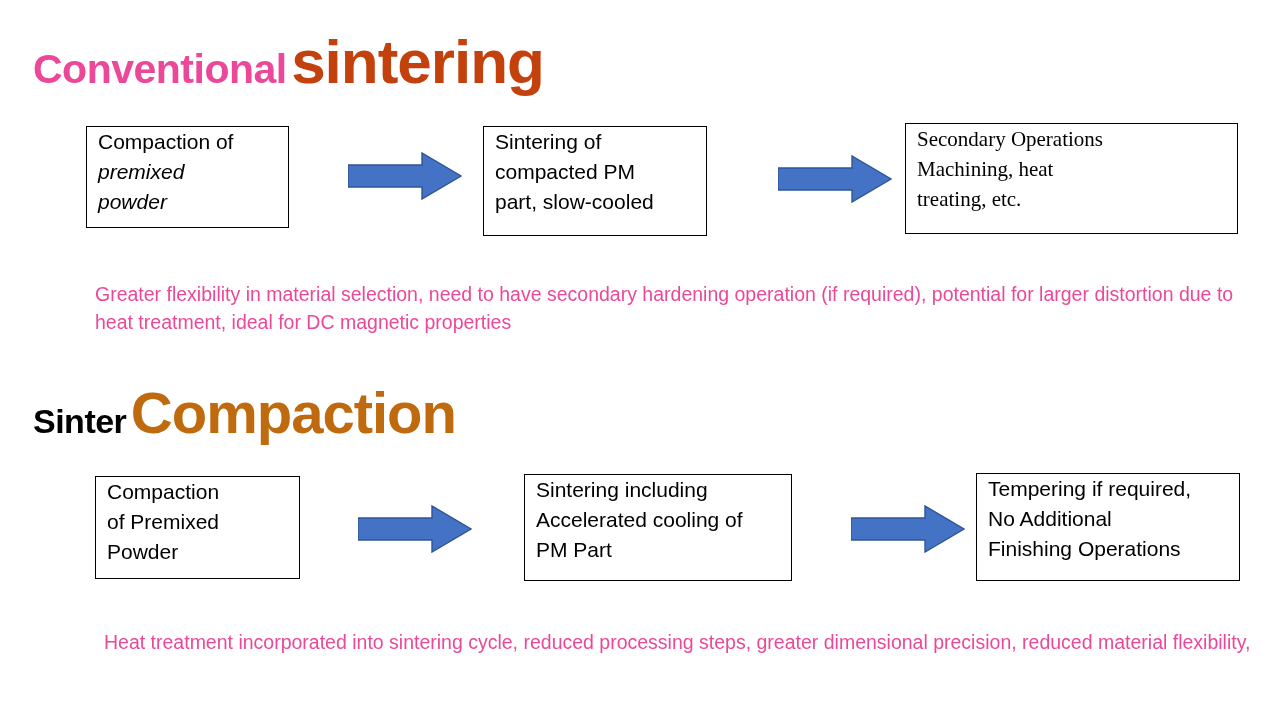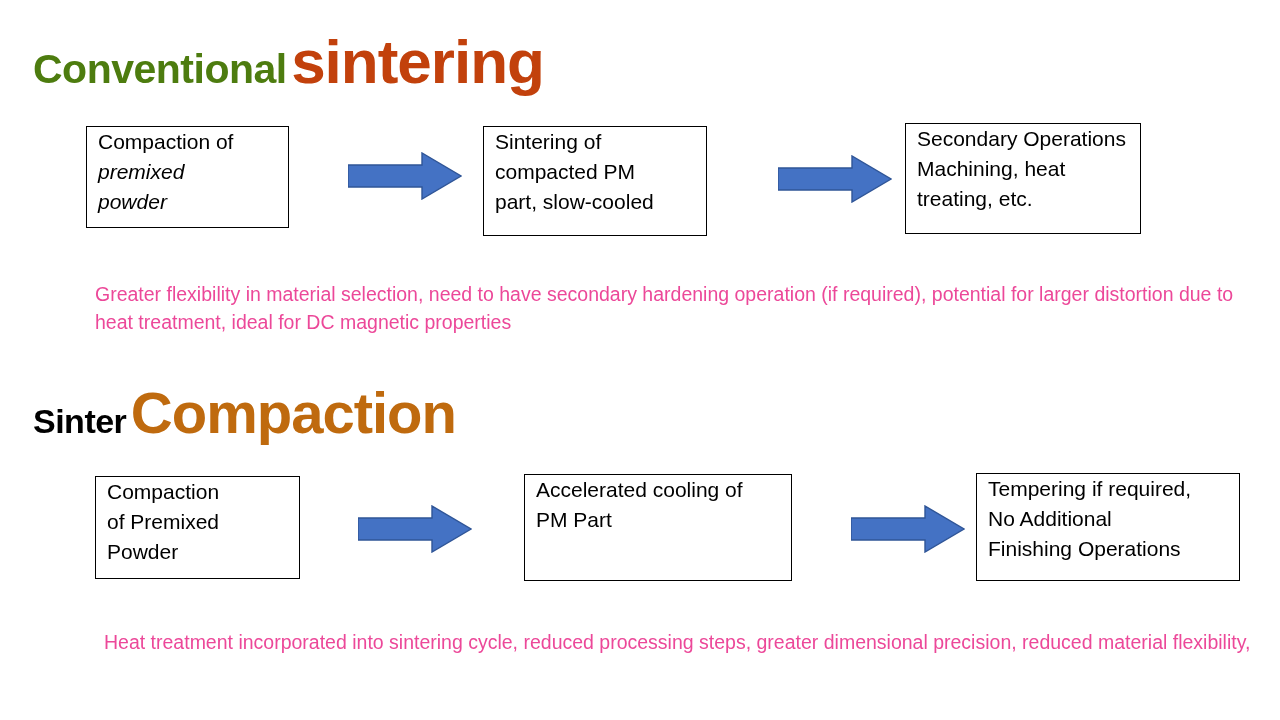--- a/index.html
+++ b/index.html
@@ -34,21 +34,21 @@
     font-weight: bold;
     letter-spacing: -1px;
   }
 
   #heading-conventional {
     left: 33px;
     top: 31px;
   }
   #heading-conventional .part-plain {
     font-size: 41px;
-    color: #4d7c0f;
+    color: #ec4899;
   }
   #heading-conventional .part-accent {
     font-size: 62px;
     color: #c2410c;
   }
 
   #heading-sinter-hardening {
     left: 33px;
     top: 384px;
   }
@@ -116,21 +116,21 @@
     <span class="line">compacted PM</span>
     <span class="line">part, slow-cooled</span>
   </div>
 
   <div class="arrow" style="left:778px; top:155px;">
     <svg width="114" height="48" viewBox="0 0 114 48" aria-hidden="true">
       <polygon points="0,13 74,13 74,1 113,24 74,47 74,35 0,35" fill="#4472C4" stroke="#2F5597" stroke-width="1.4"></polygon>
     </svg>
   </div>
 
-  <div class="box" style="left:905px; top:123px; width:236px; height:111px;">
+  <div class="box" style="left:905px; top:123px; width:333px; height:111px;font-family:Liberation Serif, serif;">
     <span class="line">Secondary Operations</span>
     <span class="line">Machining, heat</span>
     <span class="line">treating, etc.</span>
   </div>
 
   <div class="caption" style="left:95px; top:281px; width:1160px;">
     <span>Greater flexibility in material selection, need to have secondary hardening operation (if required), potential for larger</span>
     <span>distortion due to heat treatment, ideal for DC magnetic properties</span>
   </div>
 
@@ -145,20 +145,21 @@
     <span class="line">Powder</span>
   </div>
 
   <div class="arrow" style="left:358px; top:505px;">
     <svg width="114" height="48" viewBox="0 0 114 48" aria-hidden="true">
       <polygon points="0,13 74,13 74,1 113,24 74,47 74,35 0,35" fill="#4472C4" stroke="#2F5597" stroke-width="1.4"></polygon>
     </svg>
   </div>
 
   <div class="box" style="left:524px; top:474px; width:268px; height:107px;">
+    <span class="line">Sintering including</span>
     <span class="line">Accelerated cooling of</span>
     <span class="line">PM Part</span>
   </div>
 
   <div class="arrow" style="left:851px; top:505px;">
     <svg width="114" height="48" viewBox="0 0 114 48" aria-hidden="true">
       <polygon points="0,13 74,13 74,1 113,24 74,47 74,35 0,35" fill="#4472C4" stroke="#2F5597" stroke-width="1.4"></polygon>
     </svg>
   </div>
 

